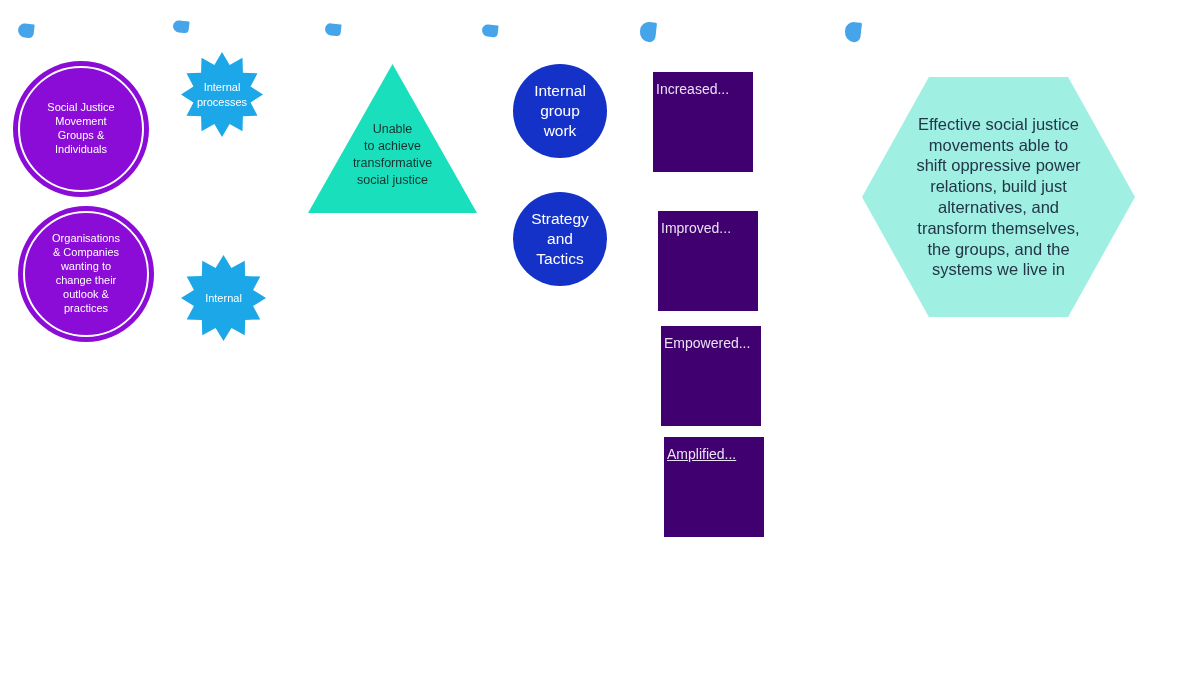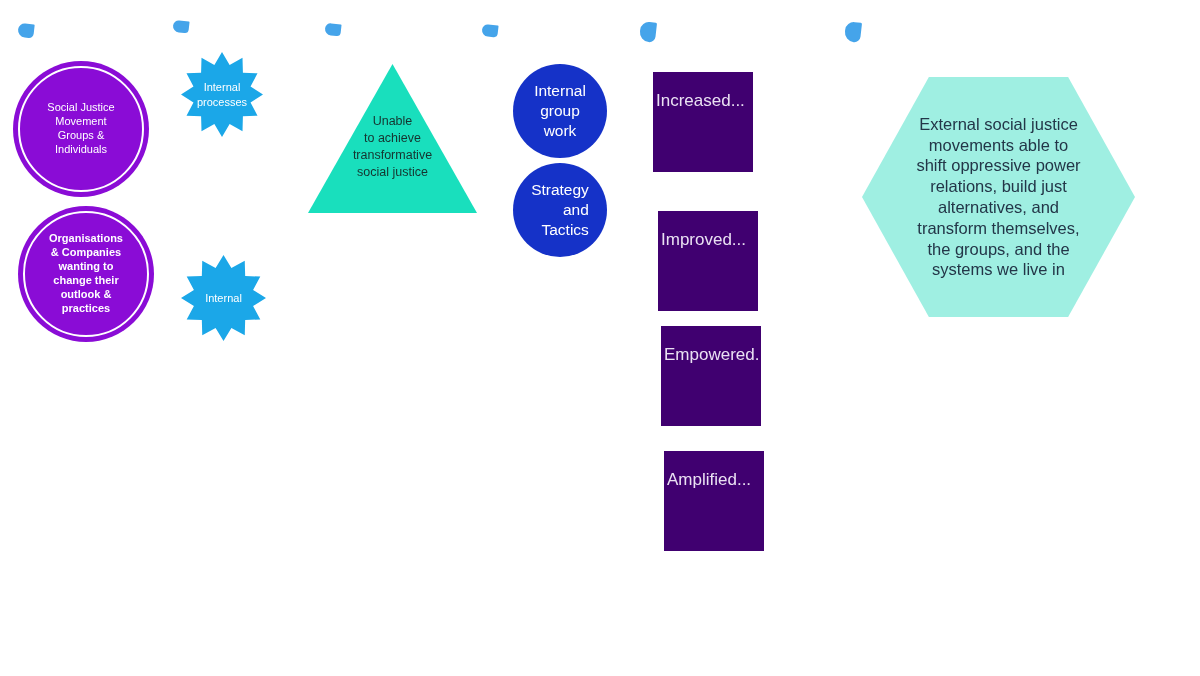--- a/index.html
+++ b/index.html
@@ -39,61 +39,61 @@
   .hdr6{left:851px;top:17px;width:196px;height:32px;font-size:8.5px;justify-content:flex-start;padding-left:10px;box-sizing:border-box;}
   
   .pcircle{
     position:absolute;width:136px;height:136px;border-radius:50%;
     background:var(--purple-circle,#8A0CD6);color:#fff;
     display:flex;align-items:center;justify-content:center;text-align:center;
     font-size:11px;line-height:1.27;font-weight:500;white-space:pre-line;
   }
   .pcircle::before{content:"";position:absolute;inset:5px;border:2.5px solid #fff;border-radius:50%;}
   .pc1{left:13px;top:61px;}
-  .pc2{left:18px;top:206px;font-weight:bold;}
+  .pc2{left:18px;top:206px;}
   
   .star{
     position:absolute;background:var(--issue-star,#1BA7E8);color:#fff;
     display:flex;align-items:center;justify-content:center;text-align:center;
     font-size:11px;line-height:1.3;font-weight:500;white-space:pre-line;
     clip-path:polygon(50% 0%,59.3% 15.2%,75% 6.7%,75.5% 24.5%,93.3% 25%,84.8% 40.7%,100% 50%,84.8% 59.3%,93.3% 75%,75.5% 75.5%,75% 93.3%,59.3% 84.8%,50% 100%,40.7% 84.8%,25% 93.3%,24.5% 75.5%,6.7% 75%,15.2% 59.3%,0% 50%,15.2% 40.7%,6.7% 25%,24.5% 24.5%,25% 6.7%,40.7% 15.2%);
   }
   .st1{left:181px;top:52px;width:82px;height:85px;}
   .st2{left:185px;top:154px;width:84px;height:89px;}
   .st3{left:181px;top:255px;width:85px;height:86px;}
   
   .triangle{
     position:absolute;left:308px;top:64px;width:169px;height:149px;
     background:var(--triangle,#19DFBD);color:#16332F;
     clip-path:polygon(50% 0%,100% 100%,0% 100%);
     display:flex;align-items:flex-end;justify-content:center;text-align:center;
     font-size:12.5px;line-height:1.36;font-weight:500;white-space:pre-line;
-    padding-bottom:32px;box-sizing:border-box;
+    padding-bottom:24px;box-sizing:border-box;
   }
   
   .bcircle{
     position:absolute;width:94px;height:94px;border-radius:50%;
     background:var(--offer-circle,#1532C8);color:#fff;
     display:flex;align-items:center;justify-content:center;text-align:center;
     font-size:15.5px;line-height:1.3;font-weight:500;white-space:pre-line;
   }
   .bc1{left:513px;top:64px;}
-  .bc2{left:513px;top:163px;text-align:right;}
+  .bc2{left:513px;top:192px;}
   
   .card{
     position:absolute;width:100px;height:100px;
     background:var(--change-card,#400070);color:#EAE1F3;
-    font-size:17px;font-weight:500;
-    padding:19px 0 0 3px;box-sizing:border-box;
+    font-size:14px;font-weight:500;
+    padding:9px 0 0 3px;box-sizing:border-box;
     white-space:nowrap;overflow:hidden;
   }
   .cd1{left:653px;top:72px;}
   .cd2{left:658px;top:211px;}
   .cd3{left:661px;top:326px;}
-  .cd4{left:664px;top:451px;}
+  .cd4{left:664px;top:437px;text-decoration:underline;}
   
   .hexagon{
     position:absolute;left:862px;top:77px;width:273px;height:240px;
     background:var(--hexagon,#9FEFE2);color:#233648;
     clip-path:polygon(24.5% 0%,75.5% 0%,100% 50%,75.5% 100%,24.5% 100%,0% 50%);
     display:flex;align-items:center;justify-content:center;text-align:center;
     font-size:16.5px;line-height:1.26;font-weight:500;white-space:pre-line;
   }
 </style>
 </head>
@@ -170,21 +170,21 @@
     <span>Improved...</span>
   </div>
   <div class="card cd3">
     <span>Empowered...</span>
   </div>
   <div class="card cd4">
     <span>Amplified...</span>
   </div>
 
   <div class="hexagon">
-    <span>External social justice
+    <span>Effective social justice
 movements able to
 shift oppressive power
 relations, build just
 alternatives, and
 transform themselves,
 the groups, and the
 systems we live in</span>
   </div>
 
 </div>

